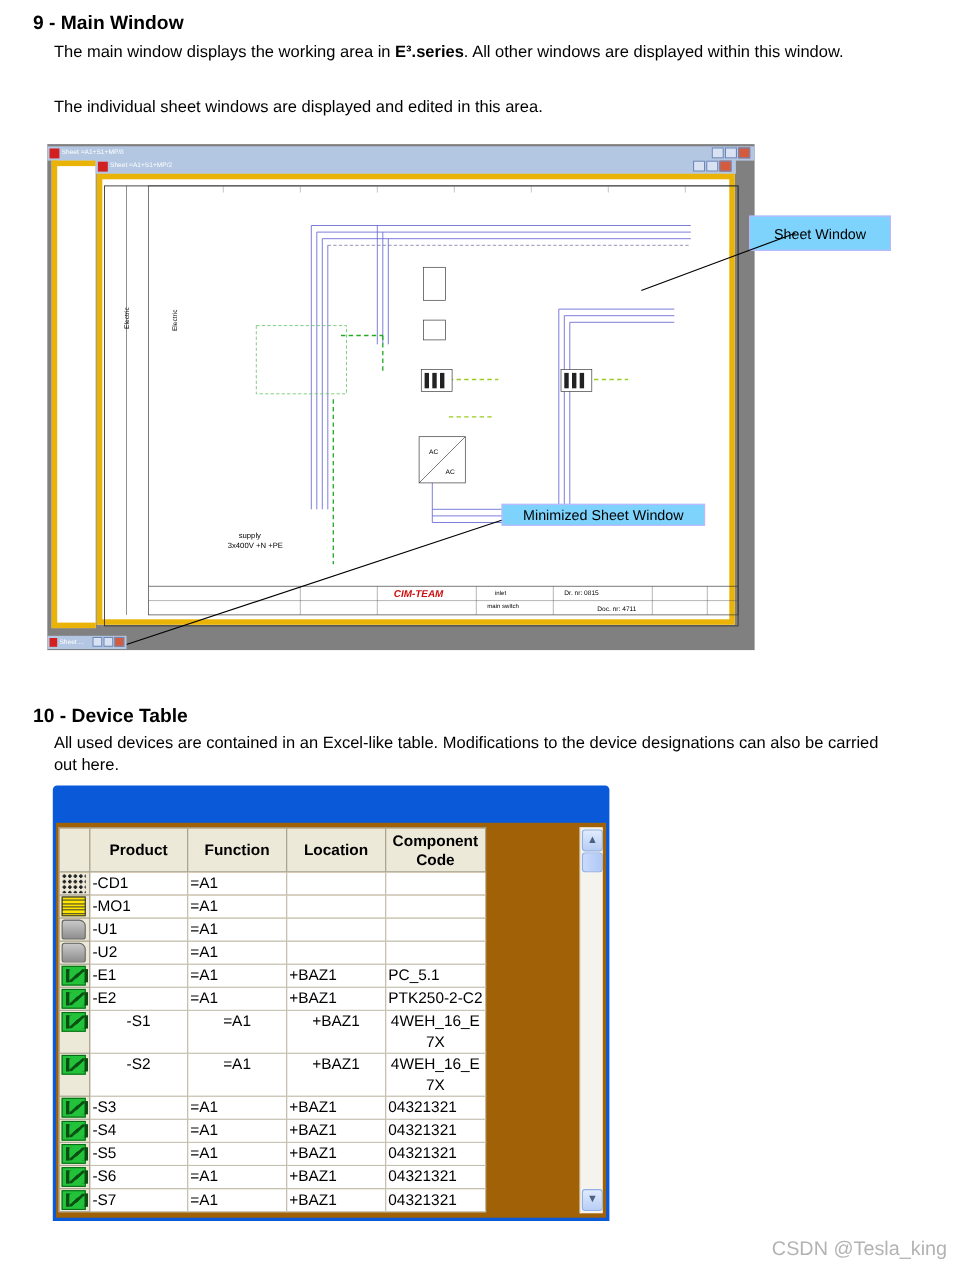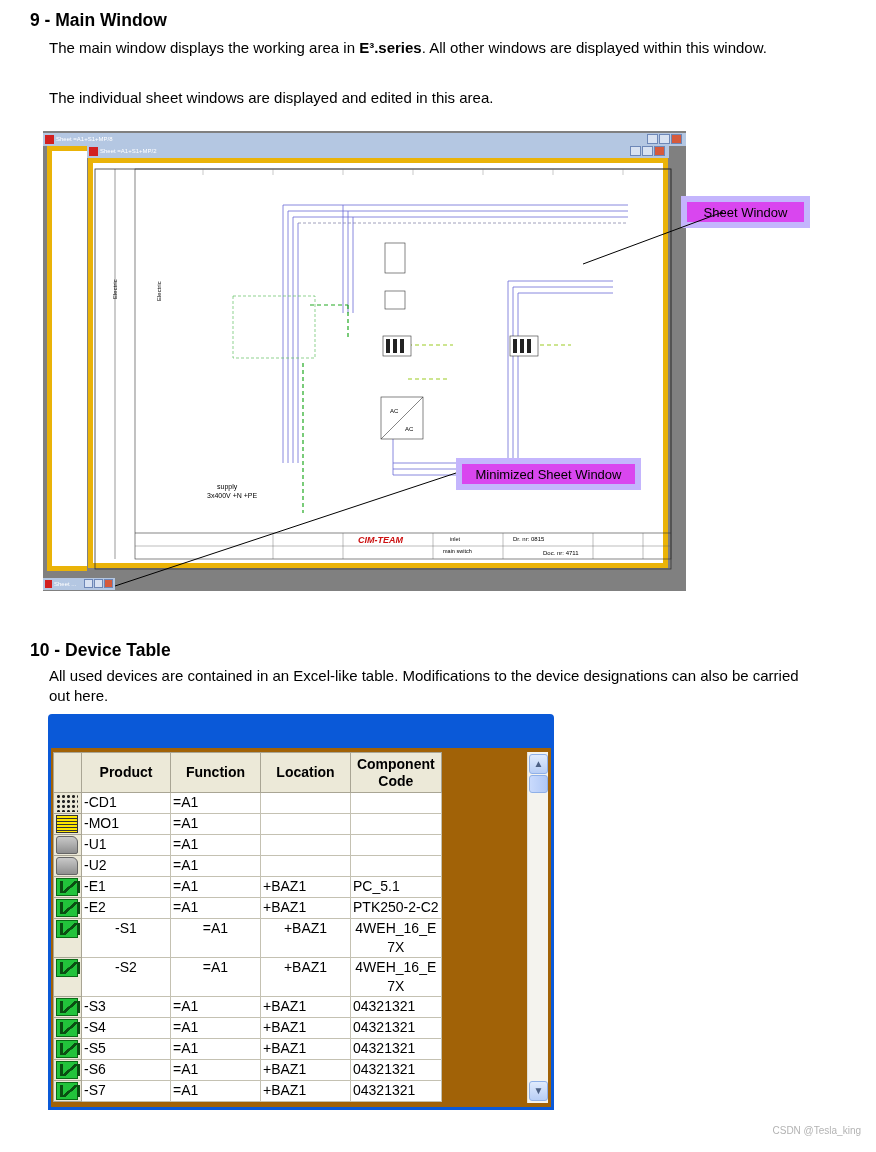--- a/index.html
+++ b/index.html
@@ -15,21 +15,21 @@
   .para b { font-weight: bold; }
 
   
   #mainwin { left: 43px; top: 131px; width: 643px; height: 460px; background: #808080; }
   .winbar { position: absolute; height: 13px; left: 0; right: 0; background: #b4c7e2; font-size: 6px; color: #fff; line-height: 13px; padding-left: 13px; }
   .winbar .ico { position:absolute; left:2px; top:2px; width:9px; height:9px; background:#d21f1f; }
   .winbar .btns { position:absolute; right:4px; top:1px; display:flex; gap:1px; }
   .winbar .btns span { width:11px; height:10px; background:#d8e2f2; border:1px solid #6d87b7; display:block; }
   .winbar .btns span.x { background:#d65a3c; }
   .sheet-paper { position:absolute; background:#fff; border:5px solid #eab308; }
-  .callout { position:absolute; background:#d946ef; border:6px solid #c4b5fd; font-size:13px; display:flex; align-items:center; justify-content:center; }
+  .callout { position:absolute; background:#7dd3fc; border:1px solid #c4b5fd; font-size:13px; display:flex; align-items:center; justify-content:center; }
   #mini { position:absolute; left:0; top:447px; width:72px; height:12px; background:#b4c7e2; font-size:6px; color:#fff; line-height:12px; padding-left:11px; }
   #mini .ico { position:absolute; left:2px; top:2px; width:7px; height:8px; background:#d21f1f; }
   #mini .btns { position:absolute; right:2px; top:1px; display:flex; gap:1px; }
   #mini .btns span { width:9px; height:9px; background:#d8e2f2; border:1px solid #6d87b7; display:block; }
   #mini .btns span.x { background:#d65a3c; }
 
   
   #devwin {
     left: 48px; top: 714px; width: 506px; height: 396px;
     background: #0a59d8; border-radius: 4px 4px 0 0; padding: 0 3px 3px 3px;
@@ -62,21 +62,21 @@
   .ic-bars { background: repeating-linear-gradient(#ffe600 0 2px, #333 2px 3px); border:1px solid #333; }
   .ic-dev { background: linear-gradient(#c9c9c9, #8f8f8f); border-radius: 3px 6px 2px 2px; border:1px solid #666; }
   .ic-n { background:#22c33b; border:1px solid #0a6b16; }
   .ic-n::after { content:""; position:absolute; left:3px; top:2px; width:14px; height:12px;
      border-left:3px solid #0a4e12; border-right:3px solid #0a4e12;
      background: linear-gradient(to bottom right, transparent 42%, #0a4e12 43%, #0a4e12 57%, transparent 58%); }
 
   .vscroll { position:absolute; right: 3px; top: 4px; width: 21px; bottom: 4px; background:#f4f3ee; border-left:1px solid #e2e0d5; }
   .vscroll .arrow { position:absolute; left:1px; width:19px; height:20px; background: linear-gradient(#e0ebfd,#b8cef5); border:1px solid #8fb0e8; border-radius:3px; color:#4d6185; font-size:10px; text-align:center; line-height:18px; }
   .vscroll .thumb { position:absolute; left:1px; top:23px; width:19px; height:18px; background: linear-gradient(90deg,#c9dafc,#b0c8f6); border:1px solid #8fb0e8; border-radius:3px; }
-  .watermark { right: 15px; top: 1125px; font-size: 10px; color: #b3b3b3; }
+  .watermark { right: 15px; top: 1125px; font-size: 18px; color: #b3b3b3; }
 </style>
 </head>
 <body>
 
 <div class="abs h2" style="top:10px;">9 - Main Window</div>
 <div class="abs para" style="top:38px;"><span>The main window displays the working area in </span><b>E³.series</b><span>. All other windows are displayed within this window.</span></div>
 <div class="abs para" style="top:88px;">The individual sheet windows are displayed and edited in this area.</div>
 
 <div id="mainwin" class="abs">
 
@@ -174,21 +174,21 @@
       <text x="357" y="378" font-size="5.5" font-family="Liberation Sans, sans-serif">inlet</text>
       <text x="350" y="390" font-size="5.5" font-family="Liberation Sans, sans-serif">main switch</text>
       <text x="124" y="326" font-size="7" font-family="Liberation Sans, sans-serif">supply</text>
       <text x="114" y="335" font-size="7" font-family="Liberation Sans, sans-serif">3x400V +N +PE</text>
       <text x="8" y="140" font-size="6" transform="rotate(-90 14 130)" font-family="Liberation Sans, sans-serif">Electric</text>
       <text x="50" y="140" font-size="6" transform="rotate(-90 58 130)" font-family="Liberation Sans, sans-serif">Electric</text>
     </svg>
   </div>
 
   <div class="callout" style="left:681px; top:65px; width:129px; height:32px; position:absolute; margin-left:-43px;">Sheet Window</div>
-  <div class="callout" style="left:413px; top:327px; width:185px; height:32px;text-align:center;">Minimized Sheet Window</div>
+  <div class="callout" style="left:413px; top:327px; width:185px; height:20px;text-align:center;">Minimized Sheet Window</div>
   <svg class="abs" style="left:0; top:0;" width="850" height="470">
     <line x1="680" y1="81" x2="540" y2="133" stroke="#000" stroke-width="1"></line>
     <line x1="413" y1="342" x2="72" y2="455" stroke="#000" stroke-width="1"></line>
   </svg>
 
   <div id="mini">
     <span class="ico"></span>
     <span>Sheet ...</span>
     <div class="btns">
         <span></span>

